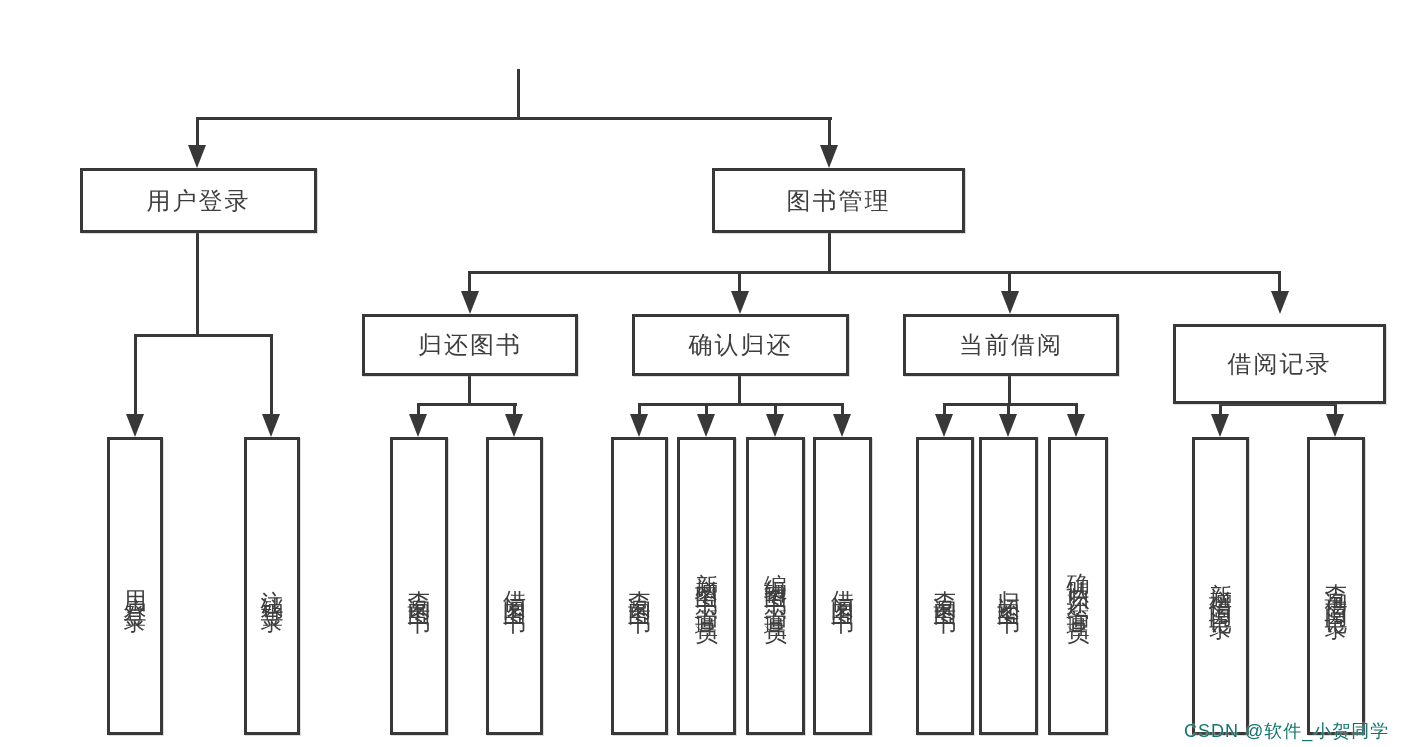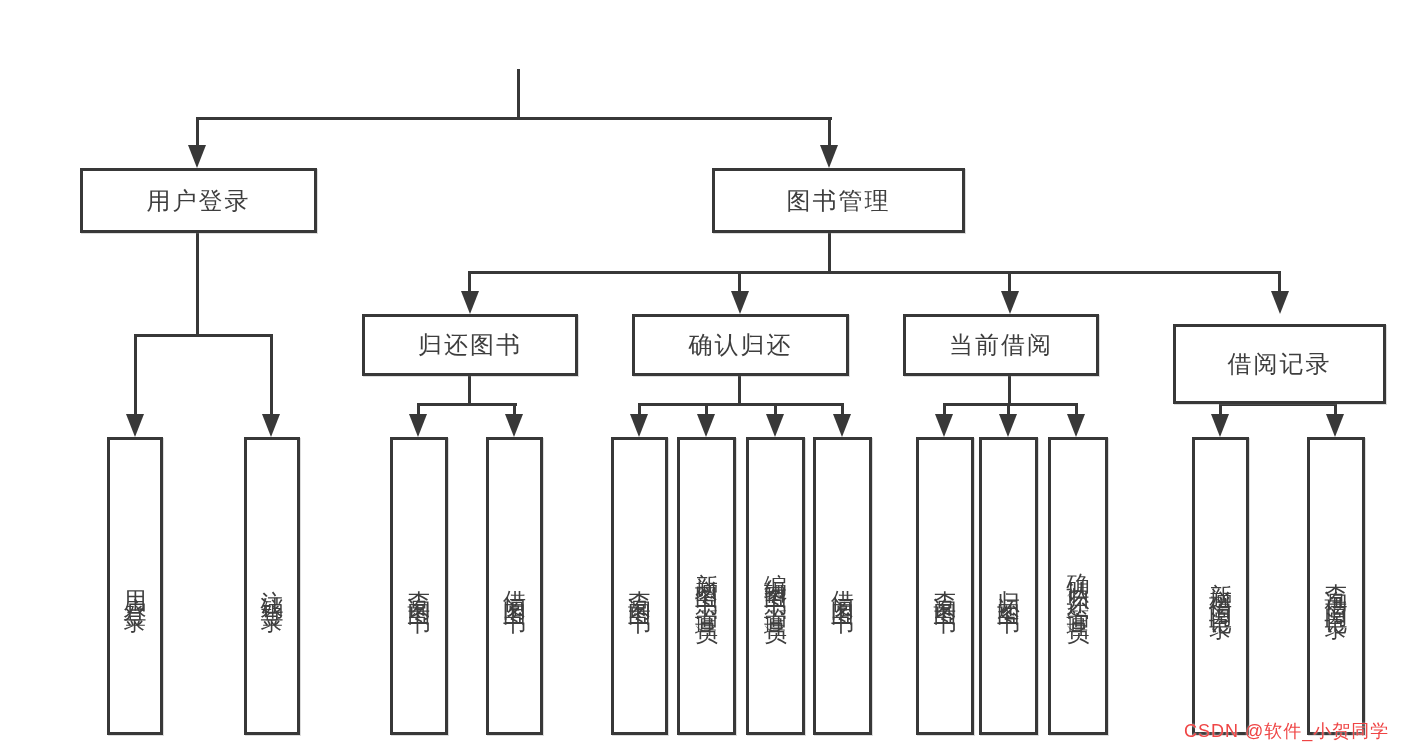--- a/index.html
+++ b/index.html
@@ -29,21 +29,21 @@
   
   .vl{position:absolute;width:3px;background:#383838;}
   .hl{position:absolute;height:3px;background:#383838;}
   .ar{
     position:absolute;width:0;height:0;
     border-left:9px solid transparent;border-right:9px solid transparent;
     border-top:23px solid #383838;
   }
   .watermark{
     position:absolute;left:1184px;top:719px;z-index:5;
-    font-size:18px;color:#ef4444;letter-spacing:1px;white-space:nowrap;
+    font-size:18px;color:#0f766e;letter-spacing:1px;white-space:nowrap;
     text-shadow:0 0 2px #ffffff;
   }
 </style>
 </head>
 <body>
 
 <div class="canvas">
 
   <div class="vl" style="left:517px;top:69px;height:50px"></div>
   <div class="hl" style="left:196px;top:117px;width:636px"></div>
@@ -111,21 +111,21 @@
   <div class="box" style="left:712px;top:168px;width:253px;height:65px">
     <span class="hlbl">图书管理</span>
   </div>
 
   <div class="box" style="left:362px;top:314px;width:216px;height:62px">
     <span class="hlbl">归还图书</span>
   </div>
   <div class="box" style="left:632px;top:314px;width:217px;height:62px">
     <span class="hlbl">确认归还</span>
   </div>
-  <div class="box" style="left:903px;top:314px;width:196px;height:62px">
+  <div class="box" style="left:903px;top:314px;width:216px;height:62px">
     <span class="hlbl">当前借阅</span>
   </div>
   <div class="box" style="left:1173px;top:324px;width:213px;height:80px">
     <span class="hlbl">借阅记录</span>
   </div>
 
   <div class="box leaf" style="left:107px;top:437px;width:56px;height:298px">
     <span class="vlbl">用户登录</span>
   </div>
   <div class="box leaf" style="left:244px;top:437px;width:56px;height:298px">

